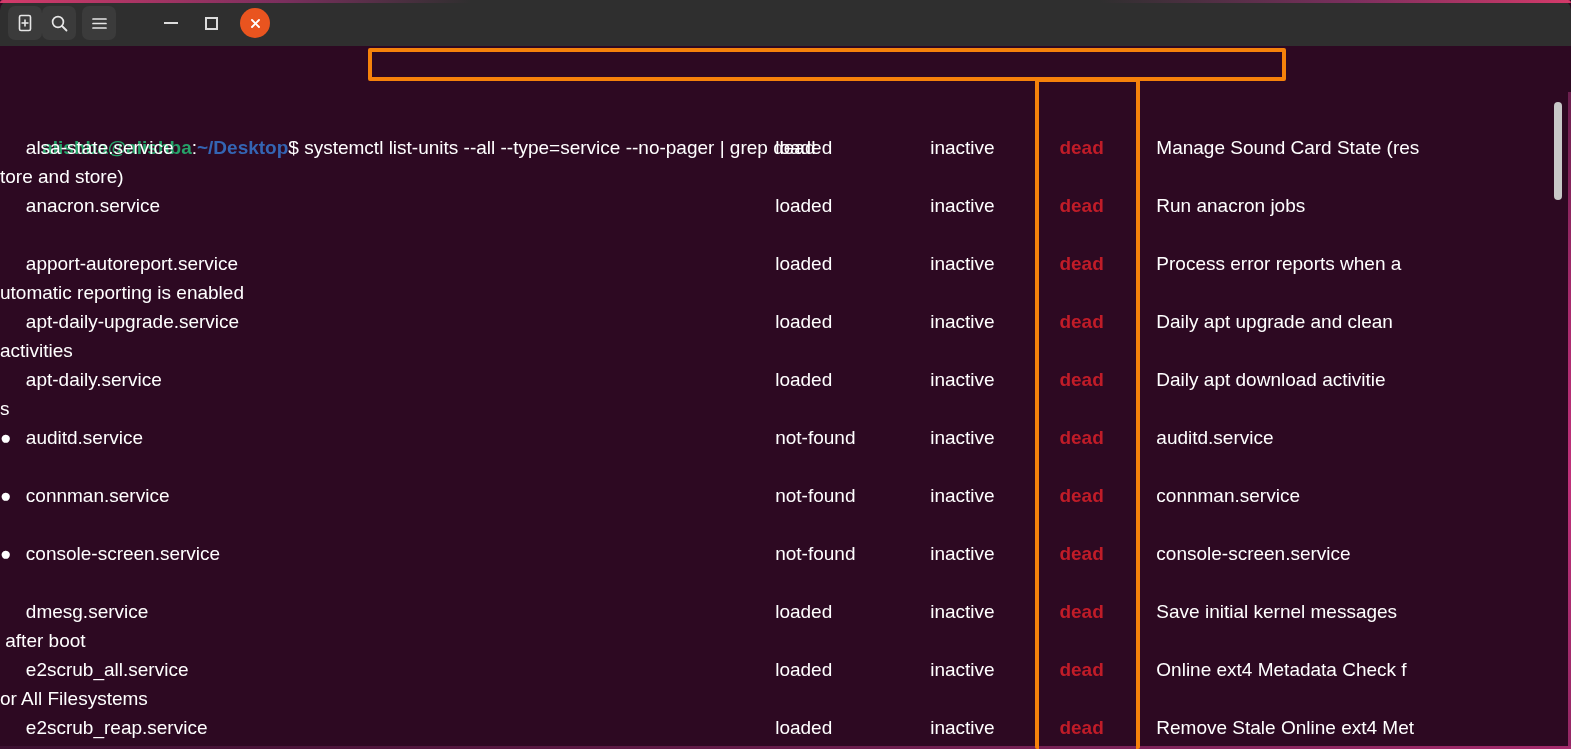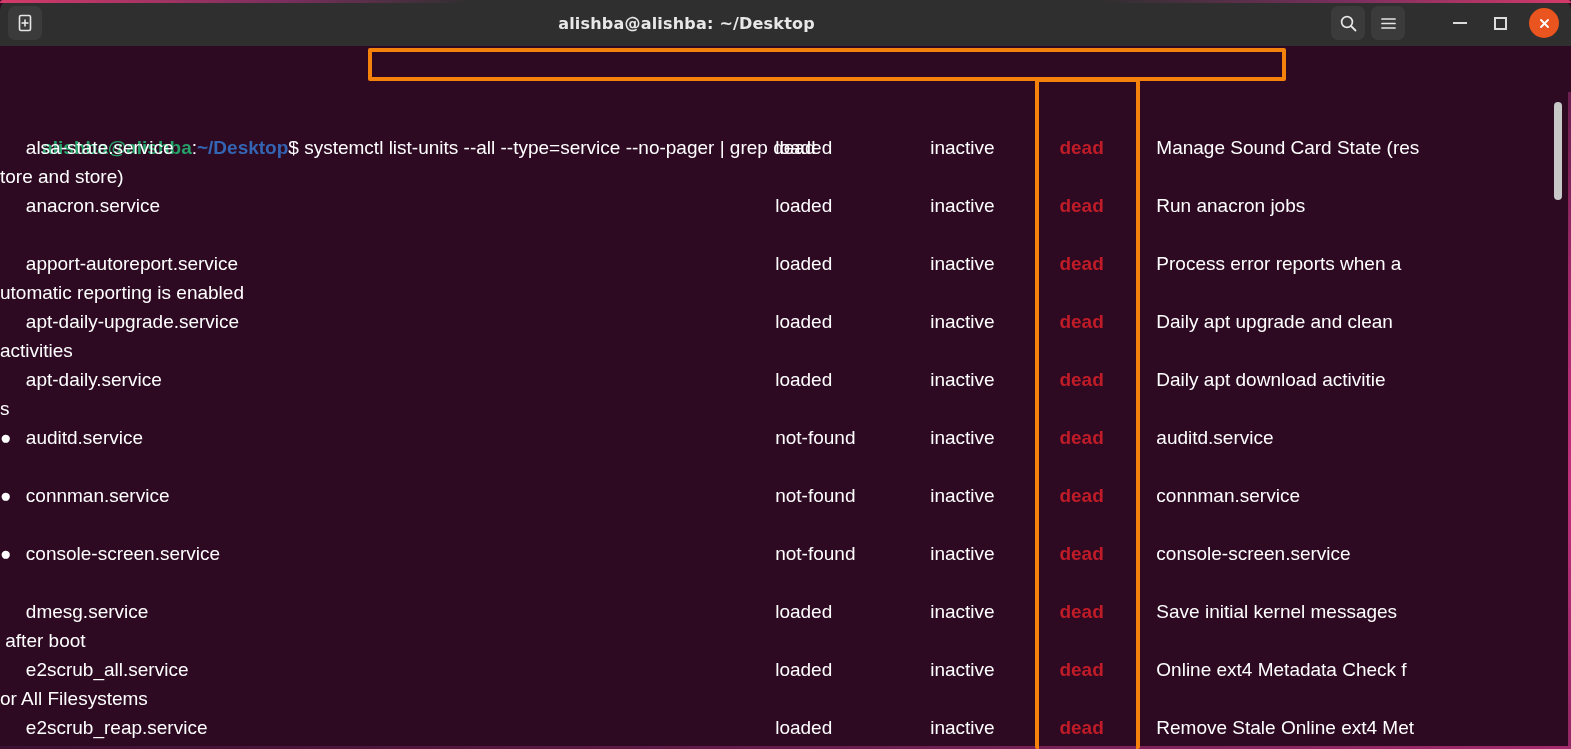--- a/index.html
+++ b/index.html
@@ -209,21 +209,20 @@
 
   <div id="titlebar">
     <div class="tb-btn">
       <svg width="18" height="18" viewBox="0 0 18 18">
         <rect x="3.5" y="1.5" width="11" height="15" rx="1.5" fill="none" stroke="#e6e6e6" stroke-width="1.6"></rect>
         <line x1="9" y1="5.5" x2="9" y2="12.5" stroke="#e6e6e6" stroke-width="1.6"></line>
         <line x1="5.5" y1="9" x2="12.5" y2="9" stroke="#e6e6e6" stroke-width="1.6"></line>
       </svg>
     </div>
 
-    <div id="title-text">alishba@alishba: ~/Desktop</div>
 
     <div id="window-controls">
       <div class="tb-btn">
         <svg width="19" height="19" viewBox="0 0 19 19">
           <circle cx="8" cy="8" r="5.4" fill="none" stroke="#e6e6e6" stroke-width="1.7"></circle>
           <line x1="12" y1="12" x2="16.5" y2="16.5" stroke="#e6e6e6" stroke-width="1.8" stroke-linecap="round"></line>
         </svg>
       </div>
       <div class="tb-btn">
         <svg width="19" height="19" viewBox="0 0 19 19">

